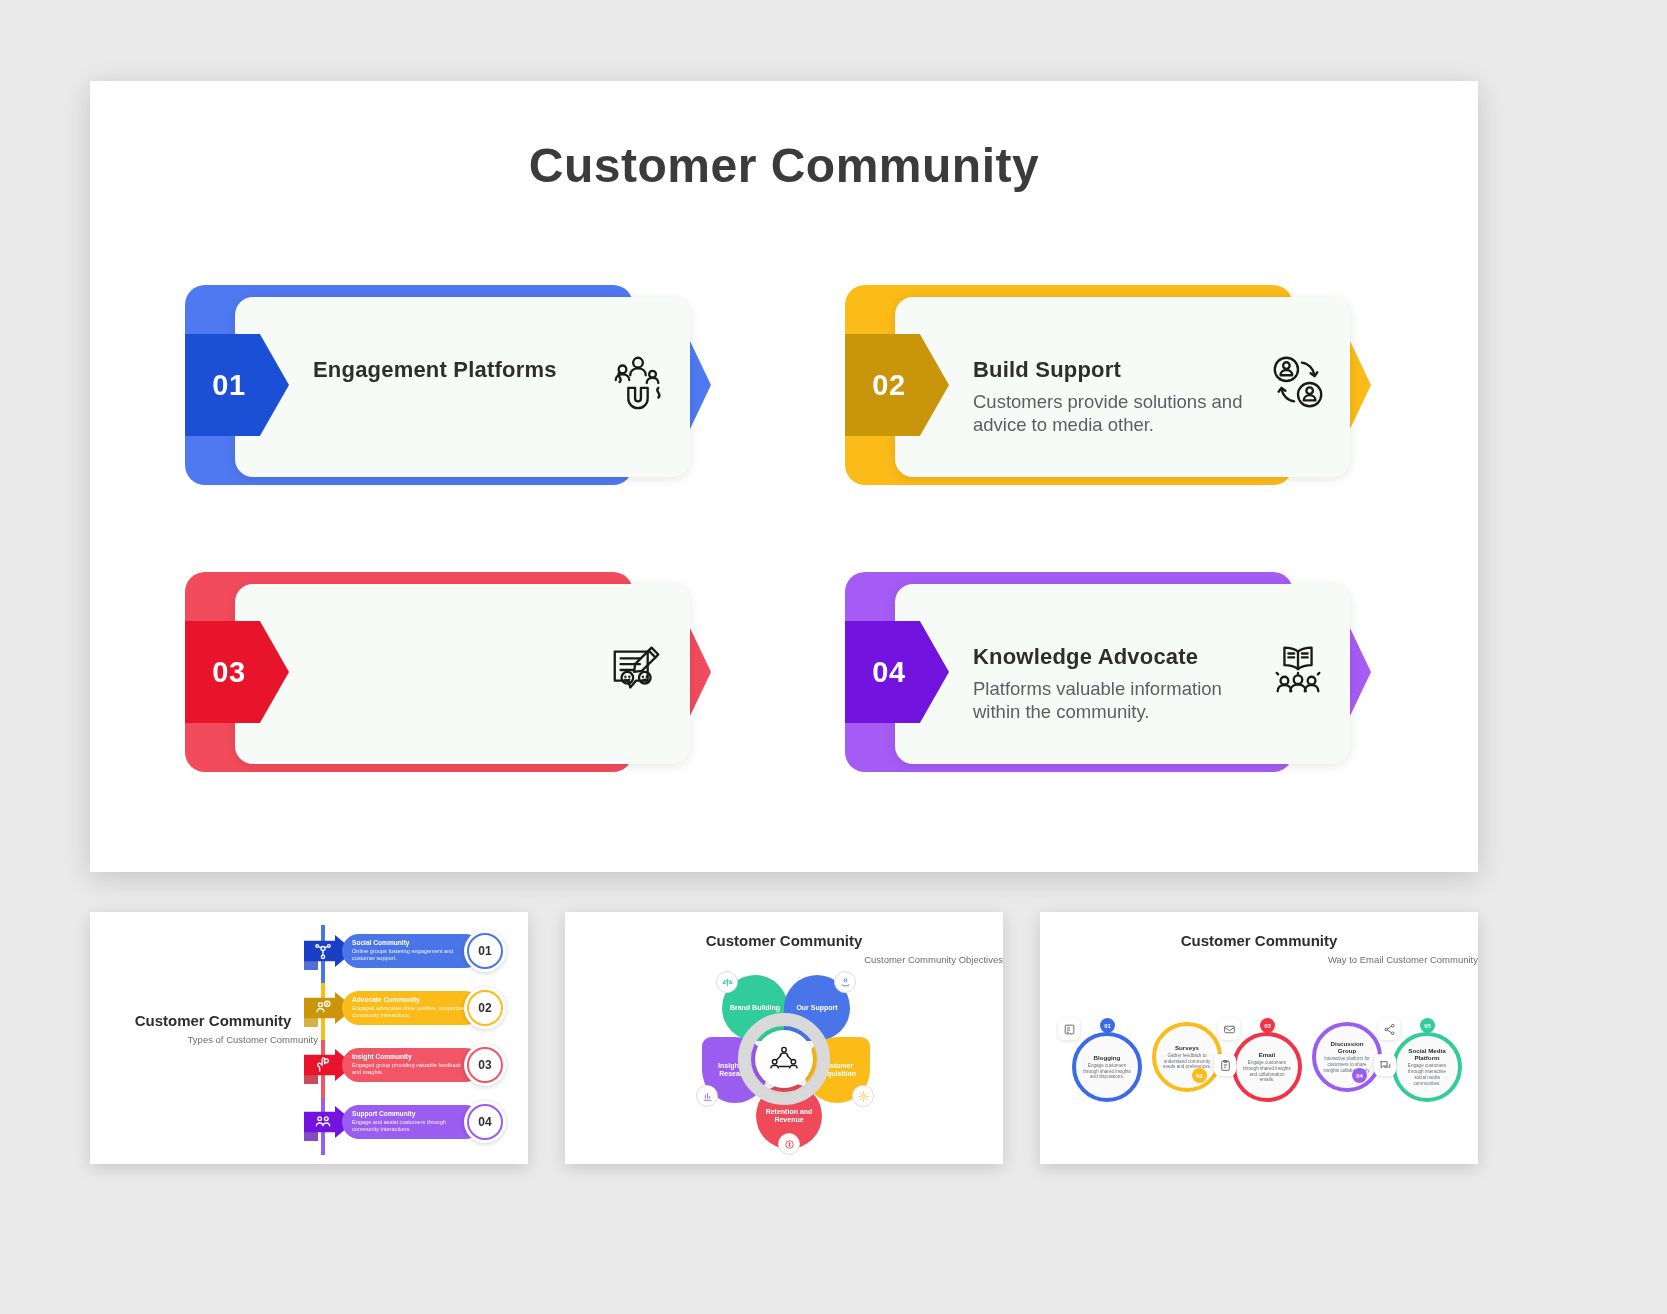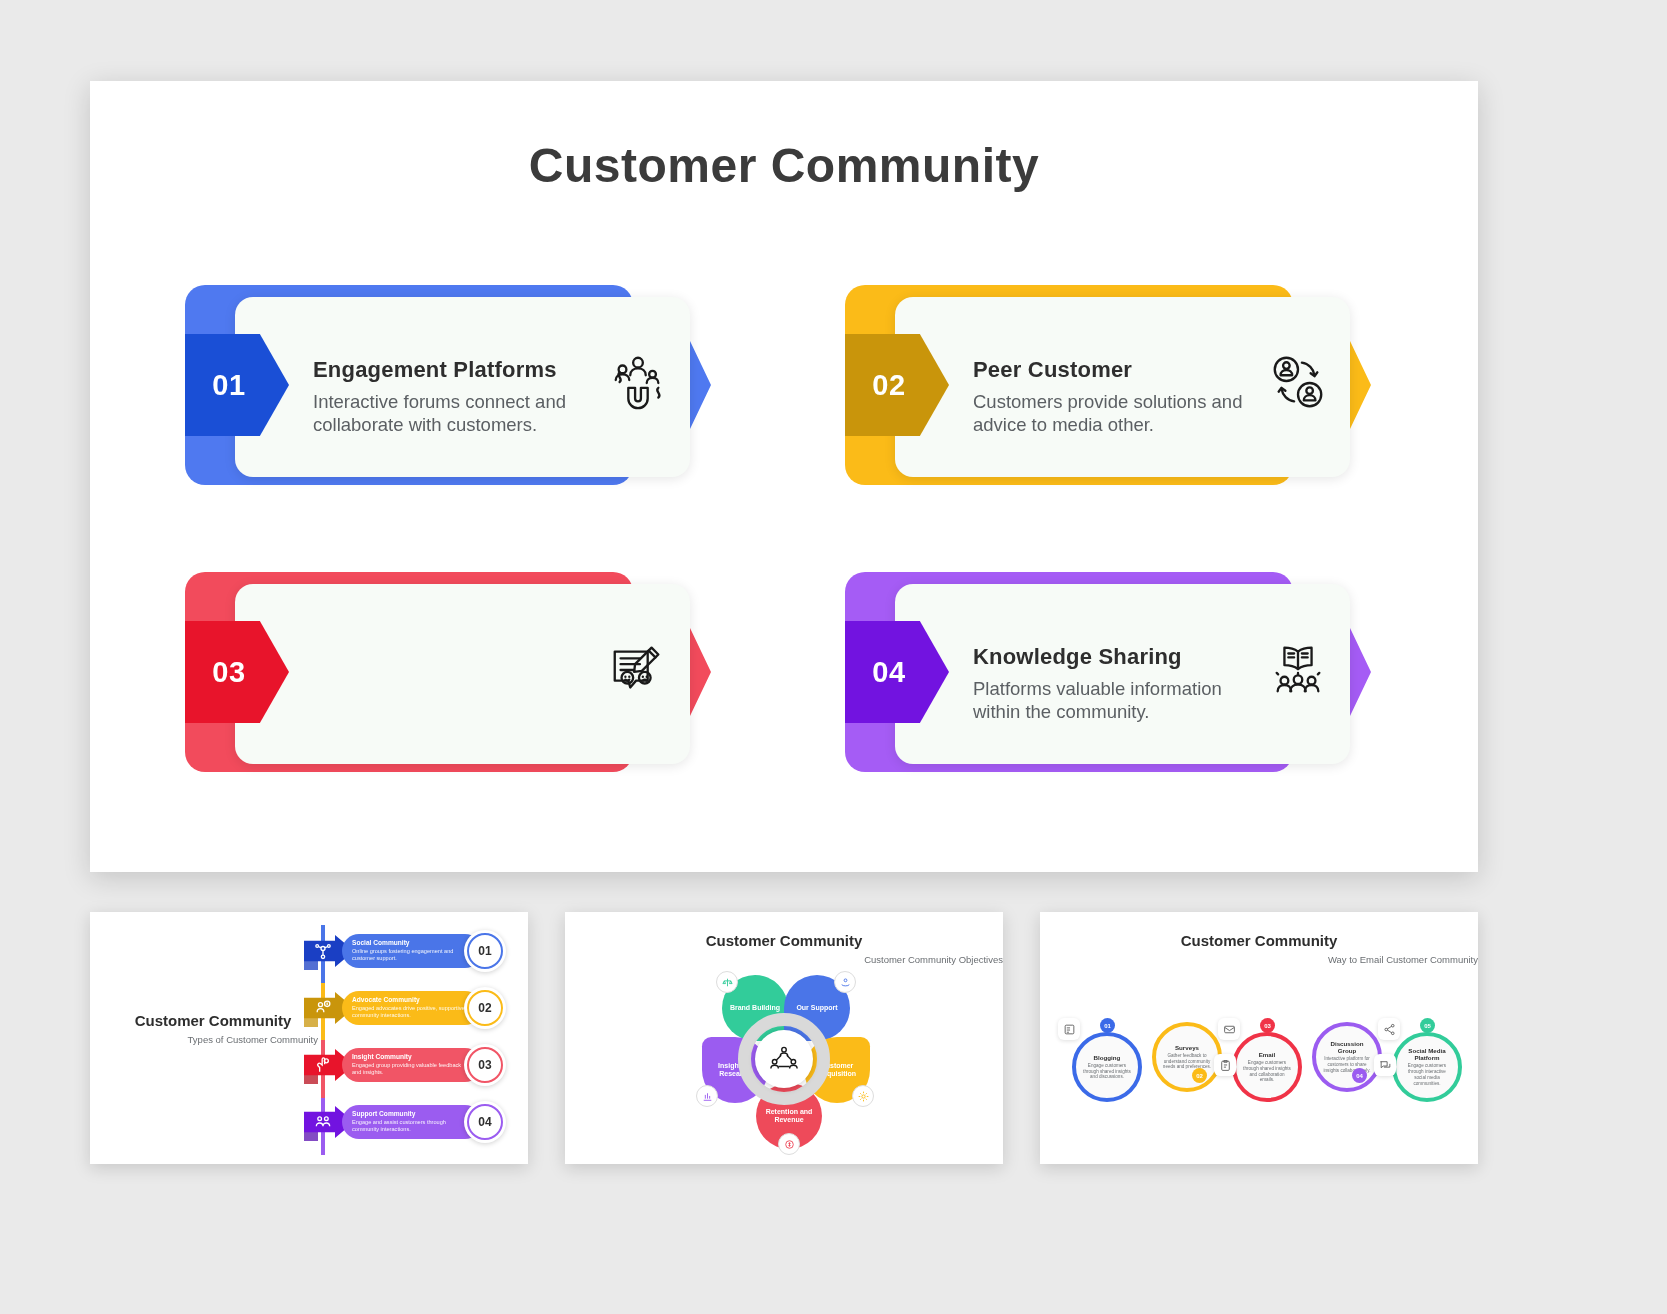--- a/index.html
+++ b/index.html
@@ -238,21 +238,20 @@
 
   <div class="card c1">
     <div class="back-plate" style="background: rgb(79, 121, 240);"></div>
     <div class="side-chevron" style="background: rgb(79, 121, 240);"></div>
     <div class="inner-card"></div>
     <div class="num-badge" style="background: rgb(26, 79, 214);">
       <span>01</span>
     </div>
     <div class="card-text">
       <div class="card-title">Engagement Platforms</div>
-      <div class="card-desc">Interactive forums connect and collaborate with customers.</div>
     </div>
     <div class="card-icon">
       <svg viewBox="0 0 64 64" fill="none" stroke="#1a1a1a" stroke-width="2.4" stroke-linecap="round" stroke-linejoin="round">
         <circle cx="32" cy="12" r="5"></circle>
         <path d="M24 25c0-4.4 3.6-7 8-7s8 2.6 8 7"></path>
         <circle cx="16" cy="19" r="4"></circle>
         <path d="M9 30c0-3.8 3-6 7-6s7 2.2 7 6"></path>
         <circle cx="47" cy="24" r="3.5"></circle>
         <path d="M41 33c0-3.4 2.7-5.4 6-5.4s6 2 6 5.4"></path>
         <path d="M22 38v11a10 10 0 0 0 20 0V38h-7v11a3 3 0 0 1-6 0V38z"></path>
@@ -263,21 +262,21 @@
   </div>
 
   <div class="card c2">
     <div class="back-plate" style="background: rgb(251, 187, 24);"></div>
     <div class="side-chevron" style="background: rgb(251, 187, 24);"></div>
     <div class="inner-card"></div>
     <div class="num-badge" style="background: rgb(201, 149, 11);">
       <span>02</span>
     </div>
     <div class="card-text">
-      <div class="card-title">Peer Customer</div>
+      <div class="card-title">Build Support</div>
       <div class="card-desc">Customers provide solutions and advice to media other.</div>
     </div>
     <div class="card-icon">
       <svg viewBox="0 0 64 64" fill="none" stroke="#1a1a1a" stroke-width="2.4" stroke-linecap="round" stroke-linejoin="round">
         <circle cx="20" cy="19" r="12"></circle>
         <circle cx="20" cy="15" r="3.4"></circle>
         <path d="M14 25c0-3.4 2.7-5.4 6-5.4s6 2 6 5.4z"></path>
         <circle cx="44" cy="45" r="12"></circle>
         <circle cx="44" cy="41" r="3.4"></circle>
         <path d="M38 51c0-3.4 2.7-5.4 6-5.4s6 2 6 5.4z"></path>
@@ -311,21 +310,21 @@
   </div>
 
   <div class="card c4">
     <div class="back-plate" style="background: rgb(165, 92, 245);"></div>
     <div class="side-chevron" style="background: rgb(165, 92, 245);"></div>
     <div class="inner-card"></div>
     <div class="num-badge" style="background: rgb(114, 19, 224);">
       <span>04</span>
     </div>
     <div class="card-text">
-      <div class="card-title">Knowledge Sharing</div>
+      <div class="card-title">Knowledge Advocate</div>
       <div class="card-desc">Platforms valuable information within the community.</div>
     </div>
     <div class="card-icon">
       <svg viewBox="0 0 64 64" fill="none" stroke="#1a1a1a" stroke-width="2.4" stroke-linecap="round" stroke-linejoin="round">
         <path d="M32 14c-4-3-10-4-14-4v18c4 0 10 1 14 4 4-3 10-4 14-4V10c-4 0-10 1-14 4z"></path>
         <path d="M32 14v18"></path>
         <path d="M22 16h6M22 20h6M36 16h6M36 20h6"></path>
         <circle cx="18" cy="44" r="4"></circle>
         <path d="M11 55c0-4 3-6.5 7-6.5s7 2.5 7 6.5"></path>
         <circle cx="32" cy="43" r="4.4"></circle>

